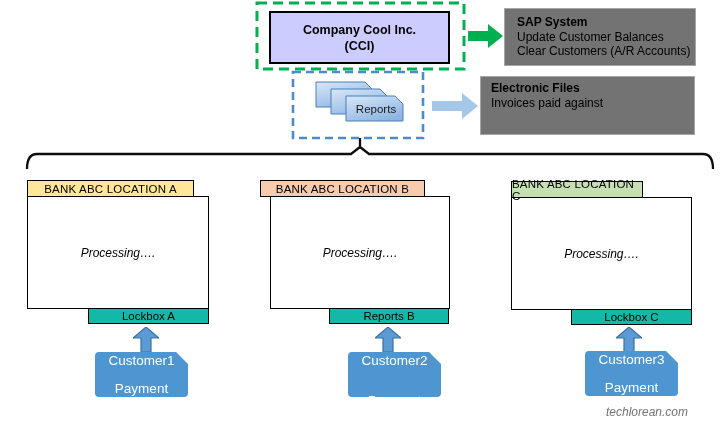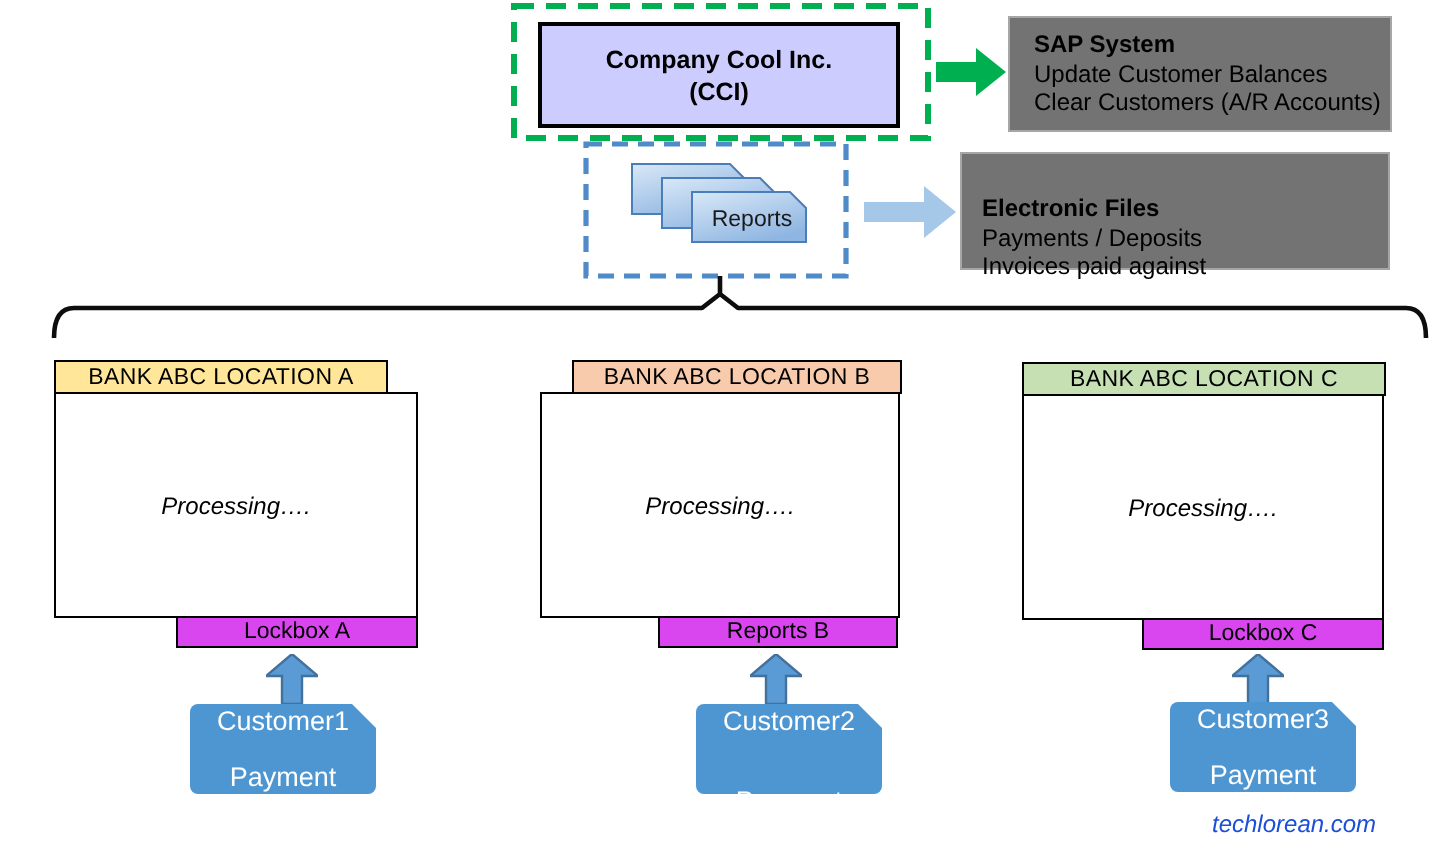--- a/index.html
+++ b/index.html
@@ -14,59 +14,59 @@
     background:#CCCCFF;border:2px solid #000;box-sizing:border-box;
     display:flex;flex-direction:column;align-items:center;justify-content:center;
     font-weight:bold;font-size:12.5px;line-height:16px;text-align:center;
   }
   
   .info-box{
     border:1px solid #a6a6a6;box-sizing:border-box;background:#737373;
     font-size:12px;line-height:14.5px;
   }
   .sap-box{left:504px;top:8px;width:192px;height:58px;padding:6px 0 0 12px;}
-  .ef-box{left:480px;top:76px;width:215px;height:59px;padding:20px 0 0 10px;}
+  .ef-box{left:480px;top:76px;width:215px;height:59px;padding:4px 0 0 10px;}
   .info-box .title{font-weight:bold;}
   .info-box p{margin:0;}
   
   .bank-header{
     top:180px;height:17px;border:1.6px solid #000;box-sizing:border-box;
     display:flex;align-items:center;justify-content:center;
     font-weight:normal;font-size:11.5px;letter-spacing:.2px;z-index:2;
   }
   .bank-body{
     top:196px;height:113px;border:1.6px solid #000;box-sizing:border-box;background:#fff;
     display:flex;align-items:center;justify-content:center;
     font-style:italic;font-size:12px;
   }
   .lockbox{
-    top:308px;height:16px;border:1.5px solid #000;box-sizing:border-box;background:#d946ef;
+    top:308px;height:16px;border:1.5px solid #000;box-sizing:border-box;background:#14b8a6;
     display:flex;align-items:center;justify-content:center;font-size:11.5px;z-index:2;
   }
   .bank-a-header{left:27px;width:167px;}
   .bank-a-body{left:27px;width:182px;}
   .lockbox-a{left:88px;width:121px;}
-  .bank-b-header{left:286px;width:165px;}
+  .bank-b-header{left:260px;width:165px;}
   .bank-b-body{left:270px;width:180px;}
   .lockbox-b{left:329px;width:120px;}
-  .bank-c-header{left:511px;width:182px;top:181px;}
+  .bank-c-header{left:511px;width:132px;top:181px;}
   .bank-c-body{left:511px;width:181px;top:197px;}
   .lockbox-c{left:571px;width:121px;top:309px;}
   
   .customer-box{
     top:352px;width:93px;height:45px;background:#4D96D2;border-radius:4px;
     clip-path:polygon(0 0,calc(100% - 12px) 0,100% 12px,100% 100%,0 100%);
     display:flex;flex-direction:column;align-items:center;justify-content:space-between;
     color:#fff;font-size:13.5px;line-height:17px;text-align:center;
   }
   .customer-1{left:95px;}
   .customer-2{left:348px;gap:23px;}
   .customer-3{left:585px;top:351px;}
   .watermark{
-    left:606px;top:405px;font-size:12px;font-style:italic;color:#1d4ed8;
+    left:606px;top:405px;font-size:12px;font-style:italic;color:#737373;
   }
 </style>
 </head>
 <body>
 
 <div id="canvas">
 
   <svg class="abs" style="left:254px;top:0px" width="214" height="74">
     <rect x="3" y="3" width="207" height="66" fill="none" stroke-width="3" stroke-dasharray="10,6" style="stroke: rgb(0, 176, 80);"></rect>
   </svg>
@@ -104,21 +104,20 @@
     </g>
     <text x="62" y="33" text-anchor="middle" font-size="11.5" fill="#1a1a1a">Reports</text>
   </svg>
 
   <svg class="abs" style="left:432px;top:93px" width="47" height="26">
     <polygon points="0,8 30,8 30,0 46,13 30,26 30,18 0,18" style="fill: rgb(165, 200, 232);"></polygon>
   </svg>
 
   <div class="abs info-box ef-box">
     <p class="title">Electronic Files</p>
-    <p>Payments / Deposits</p>
     <p>Invoices paid against</p>
   </div>
 
   <svg class="abs" style="left:20px;top:136px" width="700" height="37">
     <path d="M340,2 V11 M7,33 Q7,18 17,18 H331 L340,11 L349,18 H683 Q693,18 693,33" fill="none" stroke="#0d0d0d" stroke-width="2.3" stroke-linejoin="round"></path>
   </svg>
 
   <div class="abs bank-header bank-a-header" style="background: rgb(255, 230, 153);">
     <span>BANK ABC LOCATION A</span>
   </div>

